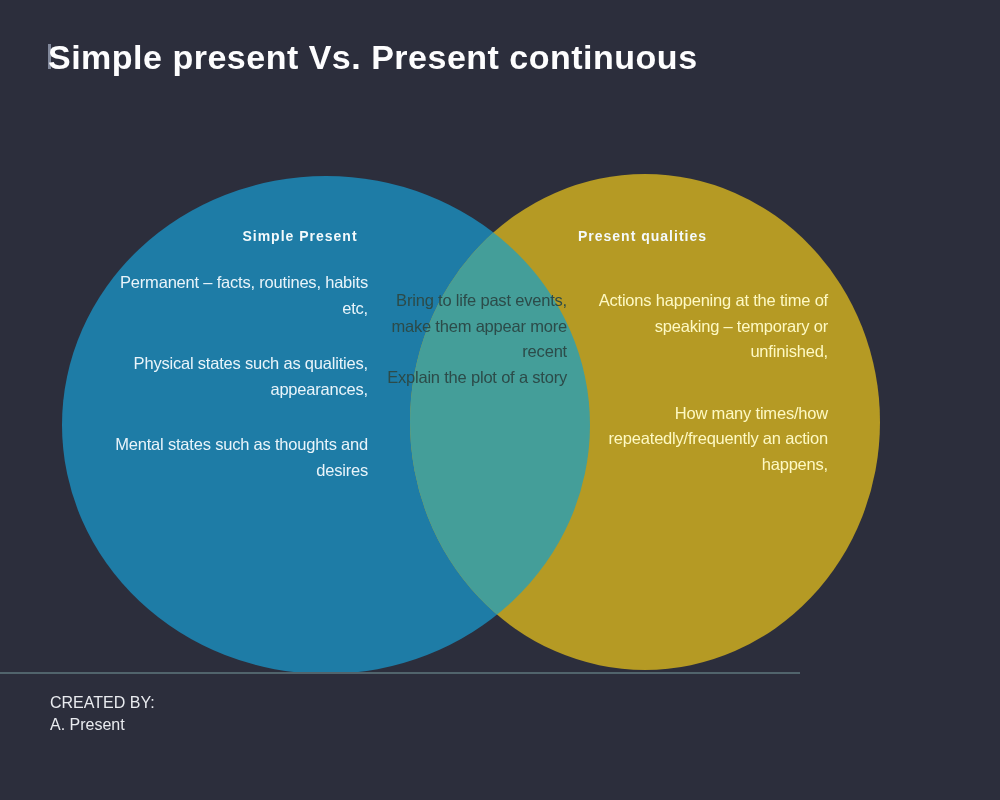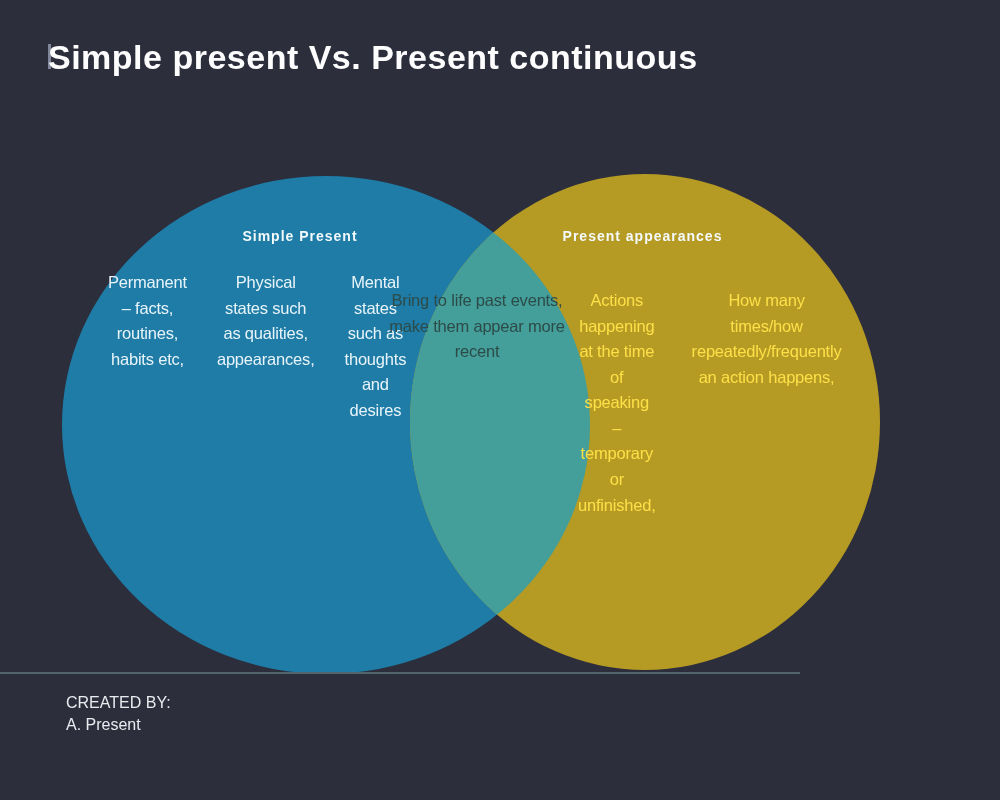--- a/index.html
+++ b/index.html
@@ -34,38 +34,38 @@
     font-weight: 600;
     letter-spacing: 1px;
     text-align: center;
     color: #f4fafc;
   }
   .label-left  { left: 180px; top: 228px; width: 240px; }
   .label-right { left: 520px; top: 228px; width: 245px; }
   .text-col {
     position: absolute;
     display: flex;
-    flex-direction: row;
-    text-align: center;
+    flex-direction: column;
+    text-align: right;
     font-size: 16.5px;
     letter-spacing: -0.2px;
     line-height: 1.55;
   }
   .col-left  { left: 108px; top: 270px; width: 260px; gap: 30px; color: #e9f4fa; }
   .col-mid   { left: 387px; top: 288px; width: 180px; color: #2c4b49; }
-  .col-right { left: 578px; top: 288px; width: 250px; gap: 36px; color: #fde047; }
+  .col-right { left: 578px; top: 288px; width: 250px; gap: 36px; color: #fef9c3; }
   .divider-line {
     position: absolute;
     left: 0; top: 672px;
     width: 800px; height: 2px;
     background: #51646c;
   }
   .footer {
     position: absolute;
-    left: 66px; top: 692px;
+    left: 50px; top: 692px;
     font-size: 16px;
     line-height: 1.35;
     color: #e9ebef;
   }
 </style>
 </head>
 <body>
 
 <div class="caret-mark"></div>
 
@@ -79,30 +79,31 @@
   </defs>
   <ellipse cx="326" cy="425" rx="264" ry="249" fill="#1e7ca6"></ellipse>
   <ellipse cx="645" cy="422" rx="235" ry="248" fill="#b59a24"></ellipse>
   <g clip-path="url(#leftClip)">
     <ellipse cx="645" cy="422" rx="235" ry="248" fill="#449e99"></ellipse>
   </g>
 </svg>
 
 <div class="circle-label label-left">Simple Present</div>
 
-<div class="circle-label label-right">Present appearances</div>
+<div class="circle-label label-right">Present qualities</div>
 
 <div class="text-col col-left">
   <div>Permanent – facts, routines, habits etc,</div>
   <div>Physical states such as qualities, appearances,</div>
   <div>Mental states such as thoughts and desires</div>
 </div>
 
 <div class="text-col col-mid">
   <div>Bring to life past events, make them appear more recent</div>
+  <div>Explain the plot of a story</div>
 </div>
 
 <div class="text-col col-right">
   <div>Actions happening at the time of speaking – temporary or unfinished,</div>
   <div>How many times/how repeatedly/frequently an action happens,</div>
 </div>
 
 <div class="divider-line"></div>
 
 <div class="footer">

